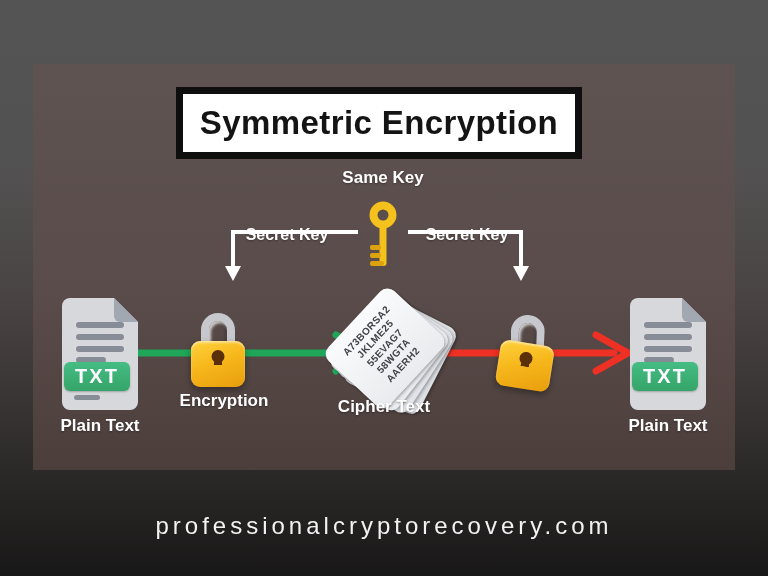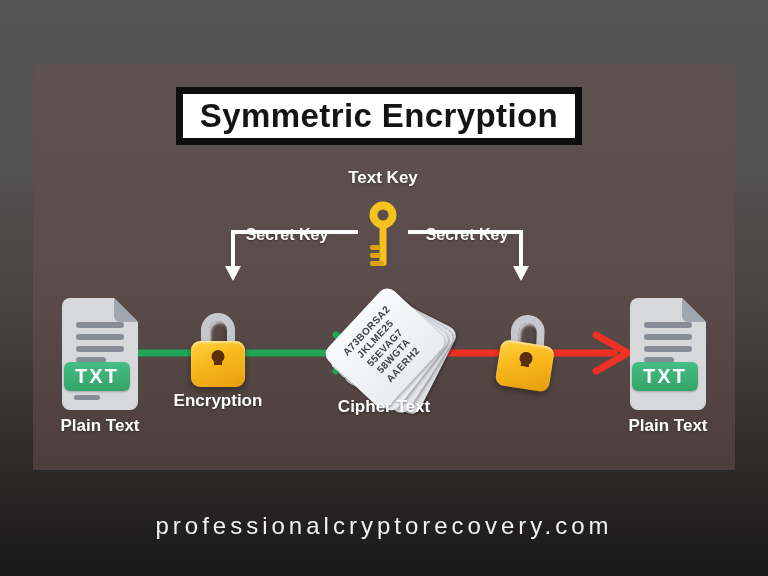--- a/index.html
+++ b/index.html
@@ -6,21 +6,21 @@
   .stage{
     position:relative;width:768px;height:576px;overflow:hidden;
     font-family:"Liberation Sans",sans-serif;
     background:linear-gradient(180deg,#545454 0%,#535252 28%,#474241 55%,#2b2928 82%,#191818 100%);
   }
   .panel{
     position:absolute;left:33px;top:64px;width:702px;height:406px;
     background:linear-gradient(180deg,#5f5351 0%,#594c4a 55%,#4b3e3b 100%);
   }
   .title-box{
-    position:absolute;left:176px;top:87px;width:406px;height:58px;
+    position:absolute;left:176px;top:87px;width:406px;height:72px;
     background:#ffffff;border:7px solid #0e0e0e;box-sizing:border-box;
     display:flex;align-items:center;justify-content:center;
   }
   .title-text{font-size:33px;font-weight:700;color:#141414;letter-spacing:.4px;white-space:nowrap;}
   .lbl{
     position:absolute;color:#fff;font-weight:700;white-space:nowrap;
     transform:translateX(-50%);text-shadow:0 1px 2px rgba(0,0,0,.35);
   }
   .lbl-17{font-size:17px;} .lbl-16{font-size:16px;margin-top:23px;}
   .conn{position:absolute;left:0;top:0;pointer-events:none;}
@@ -72,21 +72,21 @@
 </head>
 <body>
 
 <div class="stage">
   <div class="panel"></div>
 
   <div class="title-box">
     <div class="title-text">Symmetric Encryption</div>
   </div>
 
-  <div class="lbl lbl-17" style="left:383px;top:168px;">Text Key</div>
+  <div class="lbl lbl-17" style="left:383px;top:168px;">Same Key</div>
   <div class="lbl lbl-16" style="left:287px;top:203px;">Secret Key</div>
   <div class="lbl lbl-16" style="left:467px;top:203px;">Secret Key</div>
 
   <svg class="conn" width="768" height="576" viewBox="0 0 768 576">
 
     <polyline points="358,232 233,232 233,268" fill="none" stroke-width="4" stroke="#ffffff"></polyline>
     <polygon points="225,266 241,266 233,281" fill="#ffffff"></polygon>
 
     <polyline points="408,232 521,232 521,268" fill="none" stroke-width="4" stroke="#ffffff"></polyline>
     <polygon points="513,266 529,266 521,281" fill="#ffffff"></polygon>
@@ -122,21 +122,21 @@
   </div>
   <div class="lbl lbl-17" style="left:100px;top:416px;">Plain Text</div>
 
   <div class="lock" style="left:191px;top:313px;">
     <div class="shackle"></div>
     <div class="lock-body">
       <div class="keyhole"></div>
       <div class="keyhole-stem"></div>
     </div>
   </div>
-  <div class="lbl lbl-17" style="left:218px;top:391px;">Encryption</div>
+  <div class="lbl lbl-17" style="left:224px;top:391px;">Encryption</div>
 
   <div class="cipher-stack">
     <div class="sheet b3"></div>
     <div class="sheet b2"></div>
     <div class="sheet b1"></div>
     <div class="sheet top-sheet">
       <div class="cline">A73BORSA2</div>
       <div class="cline">JKLME25</div>
       <div class="cline">55EVAG7</div>
       <div class="cline">58WGTA</div>

